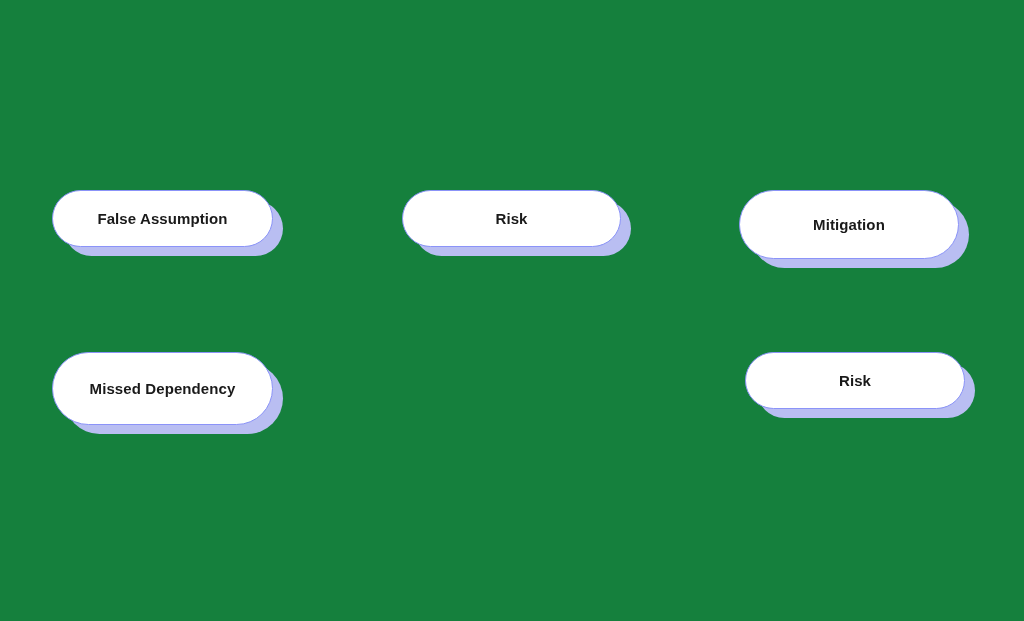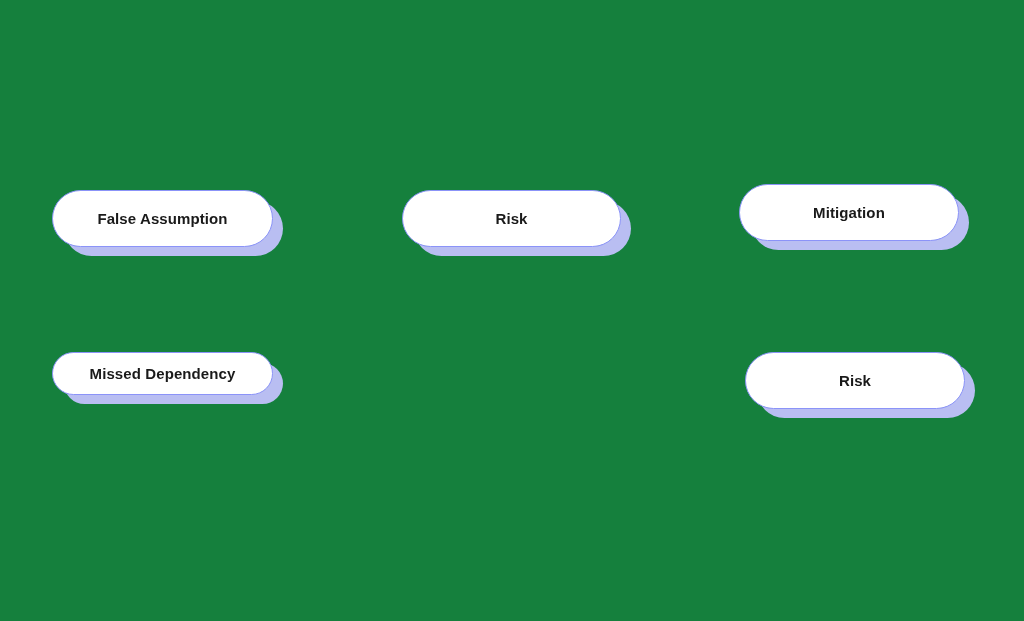--- a/index.html
+++ b/index.html
@@ -50,25 +50,25 @@
 <div id="canvas" style="width: 1024px; height: 621px; background: #15803d; padding-left: 21px;">
 
   <div class="node" id="node-0" style="left: 52px; top: 190px; width: 221px; height: 57px; background: rgb(255, 255, 255); border-color: rgb(139, 147, 248); box-shadow: rgb(185, 190, 242) 11px 10px 0px -1px;">
     <span class="node-label" style="color: rgb(26, 26, 26);">False Assumption</span>
   </div>
 
   <div class="node" id="node-1" style="left: 402px; top: 190px; width: 219px; height: 57px; background: rgb(255, 255, 255); border-color: rgb(139, 147, 248); box-shadow: rgb(185, 190, 242) 11px 10px 0px -1px;">
     <span class="node-label" style="color: rgb(26, 26, 26);">Risk</span>
   </div>
 
-  <div class="node" id="node-2" style="left: 739px; top: 184px; width: 220px; height: 57px; background: rgb(255, 255, 255); border-color: rgb(139, 147, 248); box-shadow: rgb(185, 190, 242) 11px 10px 0px -1px;">
+  <div class="node" id="node-2" style="left: 739px; top: 190px; width: 220px; height: 69px; background: rgb(255, 255, 255); border-color: rgb(139, 147, 248); box-shadow: rgb(185, 190, 242) 11px 10px 0px -1px;">
     <span class="node-label" style="color: rgb(26, 26, 26);">Mitigation</span>
   </div>
 
-  <div class="node" id="node-3" style="left: 52px; top: 352px; width: 221px; height: 43px; background: rgb(255, 255, 255); border-color: rgb(139, 147, 248); box-shadow: rgb(185, 190, 242) 11px 10px 0px -1px;">
+  <div class="node" id="node-3" style="left: 52px; top: 352px; width: 221px; height: 73px; background: rgb(255, 255, 255); border-color: rgb(139, 147, 248); box-shadow: rgb(185, 190, 242) 11px 10px 0px -1px;">
     <span class="node-label" style="color: rgb(26, 26, 26);">Missed Dependency</span>
   </div>
 
 
   <div class="node" id="node-5" style="left: 745px; top: 352px; width: 220px; height: 57px; background: rgb(255, 255, 255); border-color: rgb(139, 147, 248); box-shadow: rgb(185, 190, 242) 11px 10px 0px -1px;">
     <span class="node-label" style="color: rgb(26, 26, 26);">Risk</span>
   </div>
 
 </div>
 

